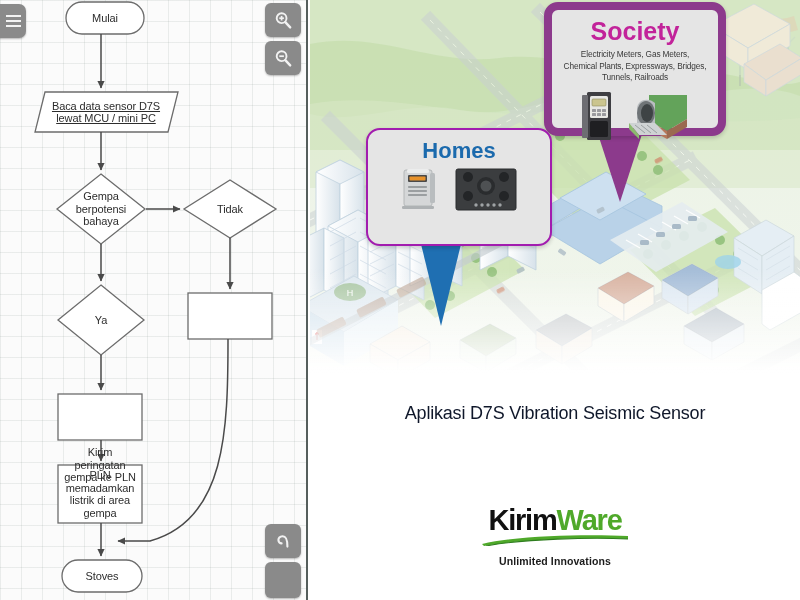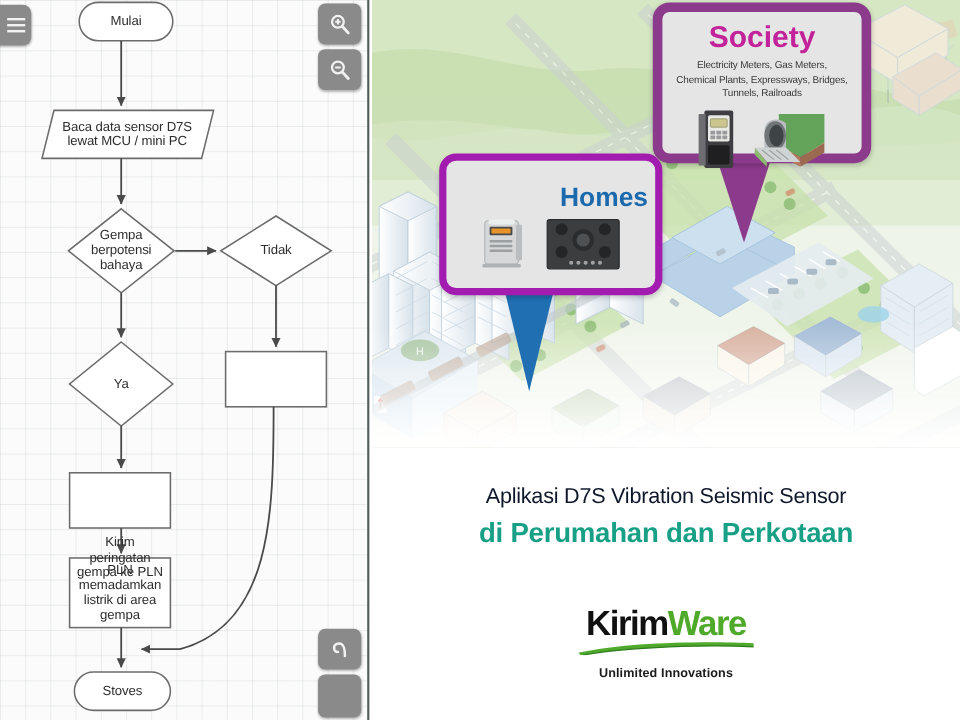--- a/index.html
+++ b/index.html
@@ -87,21 +87,21 @@
   }
   .callout-desc{
     color:#3a3a3a;line-height:11.5px;
     letter-spacing:-.15px;
   }
   .callout-tail{position:absolute;}
 
   
   #callout-homes{left:56px;top:128px;}
   #callout-homes .callout-box{
-    width:186px;height:118px;border:6px solid #a21caf;padding:17px 6px 0;text-align:right;
+    width:186px;height:118px;border:2px solid #a21caf;padding:7px 6px 0;
   }
   #callout-homes .callout-title{font-size:22px;color:#1b6aad;margin:3px 0 4px;}
   #callout-homes .callout-desc{font-size:8.3px;}
 
   
   #callout-society{left:234px;top:2px;}
   #callout-society .callout-box{
     width:182px;height:134px;border:8px solid #8c3a8c;padding:7px 6px 0;
   }
   #callout-society .callout-title{font-size:25px;color:#c2239a;margin:2px 0 5px;}
@@ -175,21 +175,21 @@
           <line x1="230" y1="238" x2="230" y2="289"></line>
           <line x1="101" y1="355" x2="101" y2="390"></line>
           <line x1="101" y1="440" x2="101" y2="461"></line>
           <line x1="101" y1="523" x2="101" y2="556"></line>
           <path d="M228,339 C228,430 226,520 150,541 L118,541"></path>
         </g>
       </svg>
 
       <div class="node-label" style="left:66px;top:2px;width:78px;height:32px;">Mulai</div>
 
-      <div class="node-label" style="left:38px;top:94px;width:136px;height:36px;">Baca data sensor D7S
+      <div class="node-label" style="left:38px;top:94px;width:136px;height:36px;text-decoration:underline;">Baca data sensor D7S
 lewat MCU / mini PC</div>
 
       <div class="node-label" style="left:62px;top:187px;width:78px;height:44px;">Gempa
 berpotensi
 bahaya</div>
 
       <div class="node-label" style="left:195px;top:196px;width:70px;height:26px;">Tidak</div>
 
       <div class="node-label" style="left:70px;top:308px;width:62px;height:24px;">Ya</div>
 
@@ -666,21 +666,20 @@
                 <circle cx="39" cy="38" r="1.7"></circle>
               <circle cx="45" cy="38" r="1.7"></circle>
             </g>
           </svg>
         </div>
       </div>
     </div>
 
     <div id="caption">
       <div id="caption-line1">Aplikasi D7S Vibration Seismic Sensor</div>
-      <div id="caption-line2">di Perumahan dan Perkotaan</div>
     </div>
 
     <div id="logo">
       <div id="logo-word">
         <span id="logo-digi">Kirim</span><span id="logo-ware">Ware</span>
       </div>
       <svg width="150" height="12" viewBox="0 0 150 12" style="display:block;margin:-1px auto 0;">
         <path d="M2,10 C40,1 110,0 148,2 L148,5 C110,3 42,5 4,12 Z" fill="#4fa92a"></path>
         <path d="M6,12 C44,5 112,3 148,5" fill="none" stroke="#2e7d1e" stroke-width="1.1"></path>
       </svg>

